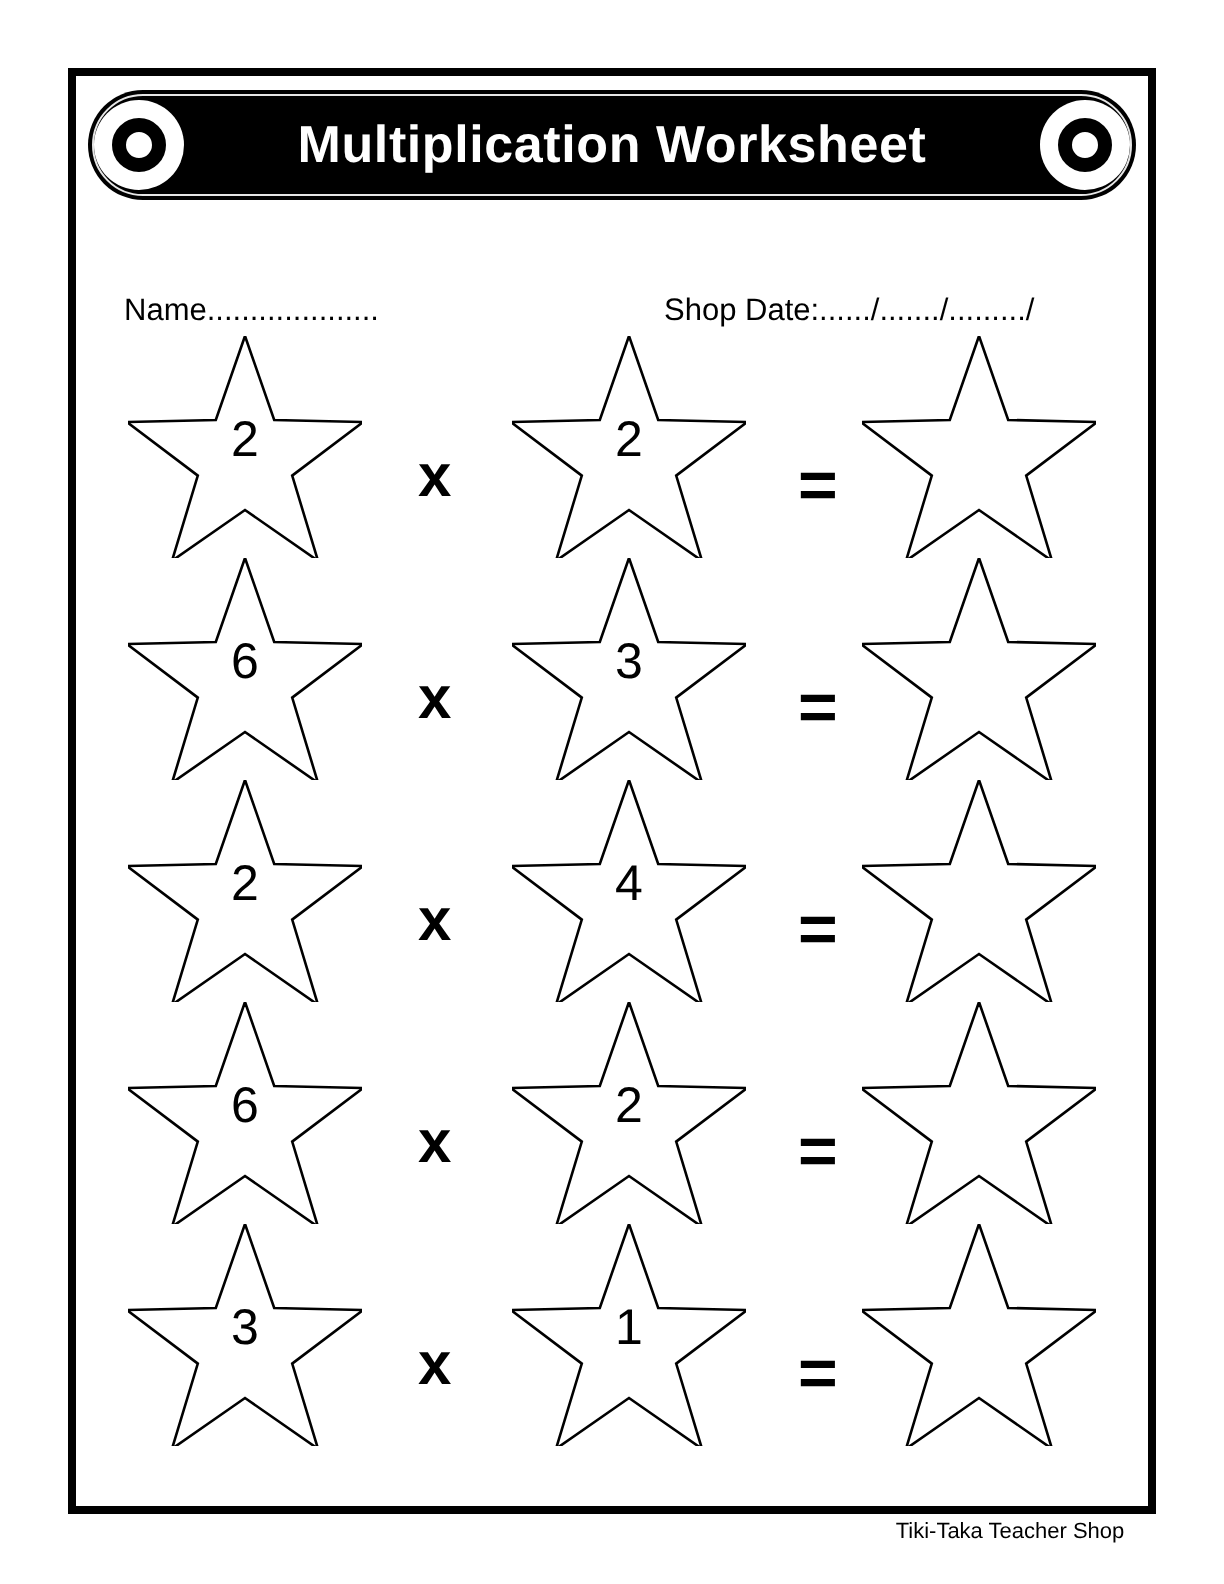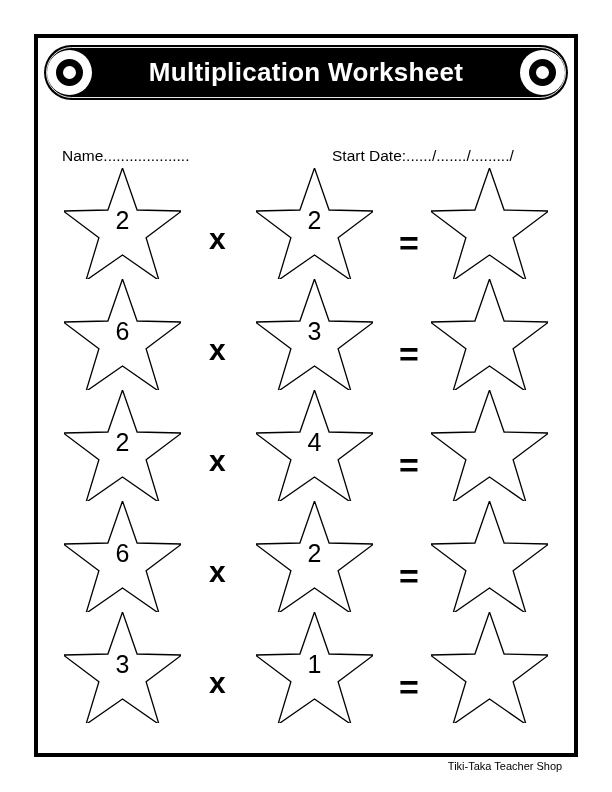--- a/index.html
+++ b/index.html
@@ -46,21 +46,21 @@
   <div class="badge left">
       <div class="ring"></div>
     </div>
   <div class="banner-title">Multiplication Worksheet</div>
   <div class="badge right">
       <div class="ring"></div>
     </div>
 </div>
 
 <div class="field name-field">Name....................</div>
-<div class="field date-field">Start Date:....../......./........./</div>
+<div class="field date-field">Shop Date:....../......./........./</div>
 
 <div id="rows">
     <div class="row" style="top: 168px;">
       <div class="star s1">
         <svg width="117" height="111" viewBox="0 0 117 111">
           <polygon points="58.5,0.0 73.1,42.0 117.6,43.0 82.1,69.8 95.0,112.4 58.5,87.0 22.0,112.4 34.9,69.8 -0.6,43.0 43.9,42.0" fill="#fff" stroke="#000" stroke-width="1.3" stroke-linejoin="miter"></polygon>
         </svg>
         <div class="num">2</div>
       </div>
       <div class="op times">x</div>

